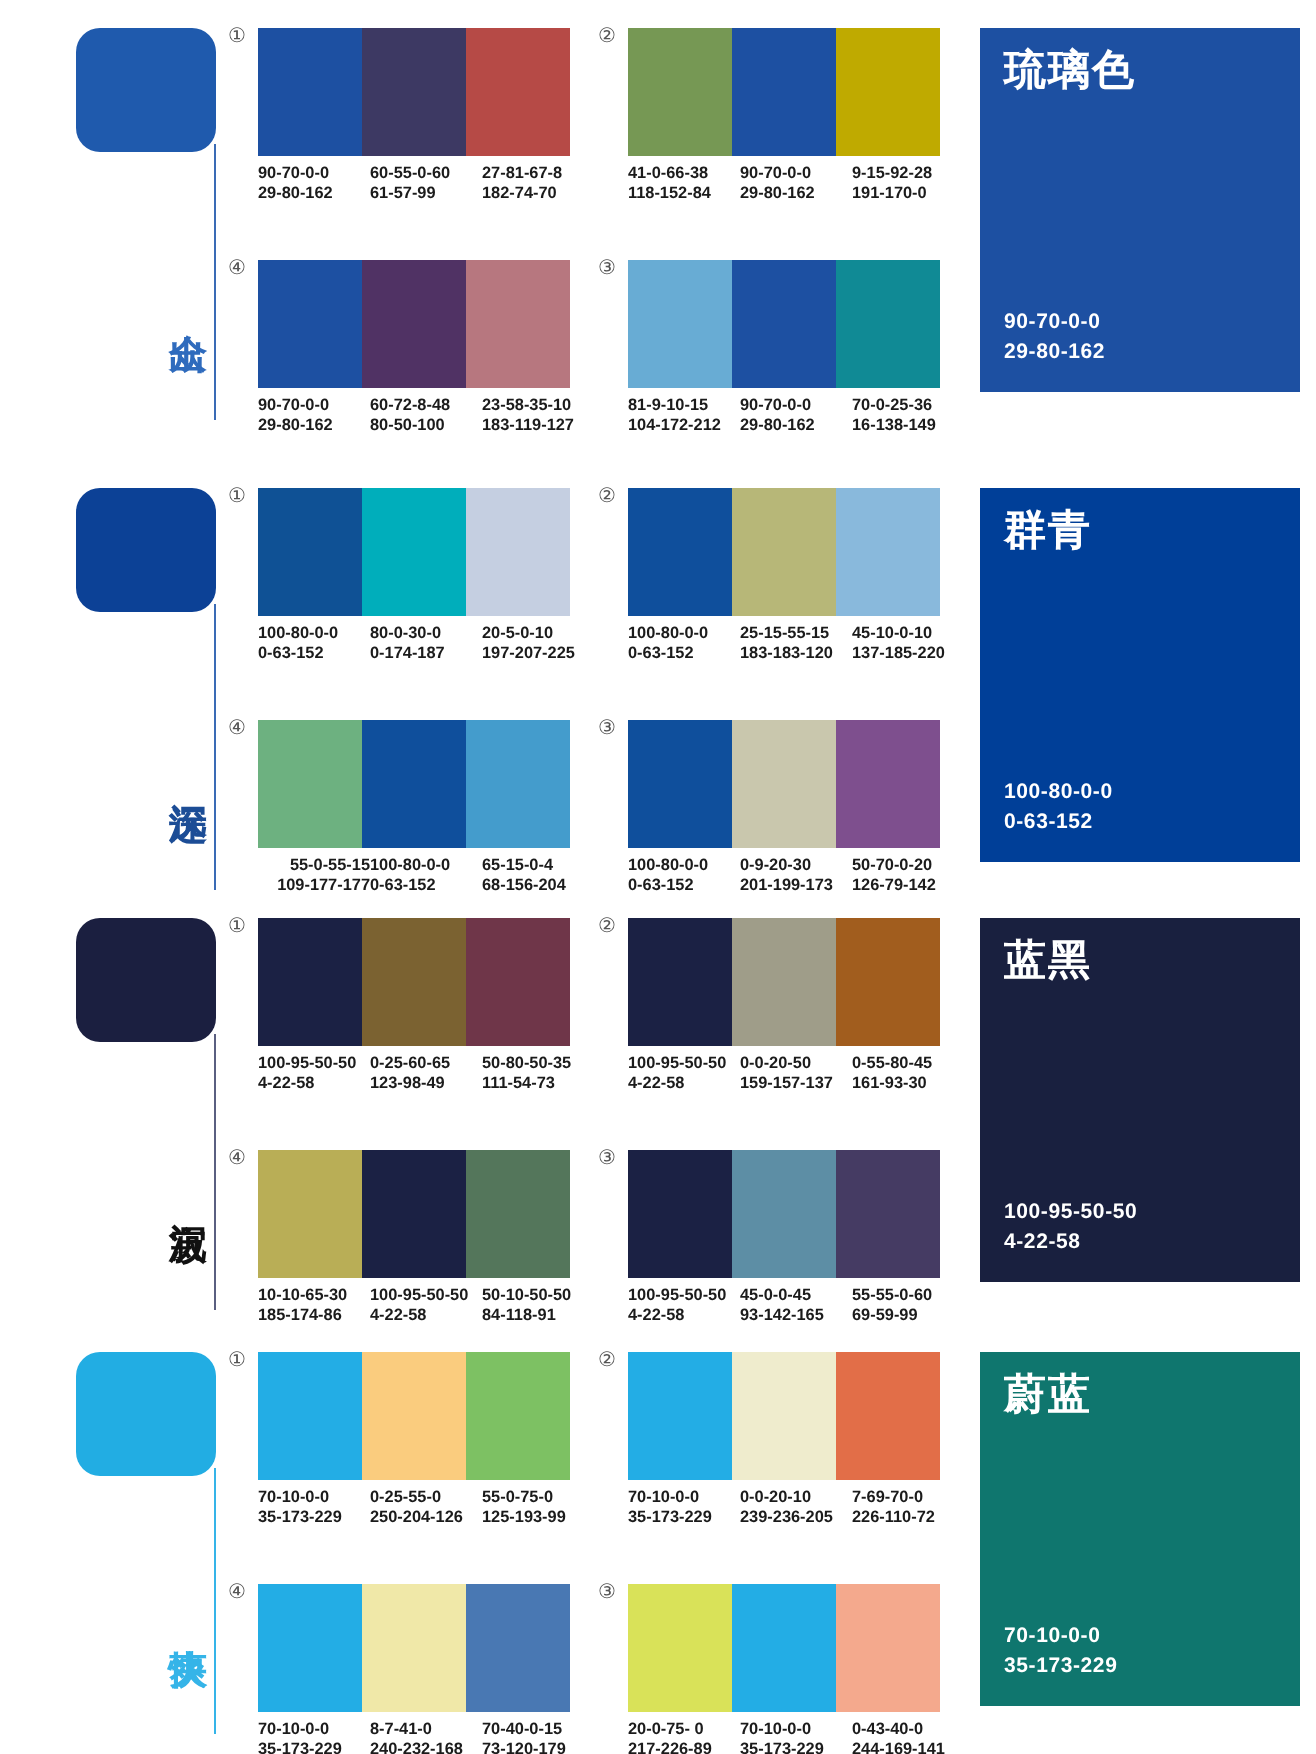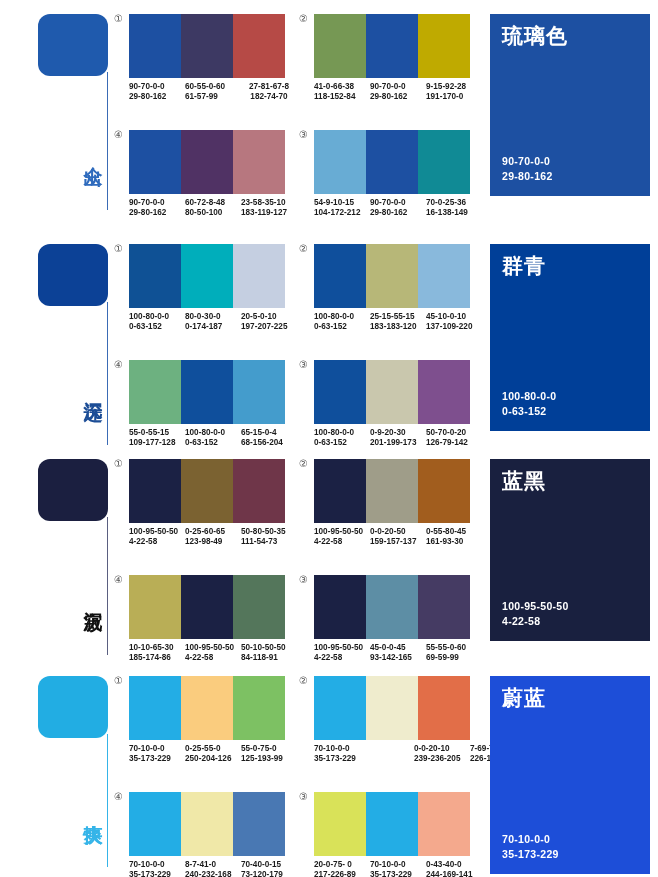--- a/index.html
+++ b/index.html
@@ -71,21 +71,21 @@
       <div class="group" style="left: 112px; top: 4px;">
         <div class="gnum">①</div>
         <div class="swatches">
           <div class="sw" style="width: 52px; background: rgb(29, 80, 162);"></div>
           <div class="sw" style="width: 52px; background: rgb(61, 57, 99);"></div>
           <div class="sw" style="width: 52px; background: rgb(182, 74, 70);"></div>
         </div>
         <div class="codes">
           <div class="code" style="width: 56px;"><span>90-70-0-0</span><span class="c2">29-80-162</span></div>
           <div class="code" style="width: 56px;"><span>60-55-0-60</span><span class="c2">61-57-99</span></div>
-          <div class="code" style="width: 56px; text-align: center;"><span>27-81-67-8</span><span class="c2">182-74-70</span></div>
+          <div class="code" style="width: 56px;"><span>27-81-67-8</span><span class="c2">182-74-70</span></div>
         </div>
       </div>
       <div class="group" style="left: 297px; top: 4px;">
         <div class="gnum">②</div>
         <div class="swatches">
           <div class="sw" style="width: 52px; background: rgb(118, 152, 84);"></div>
           <div class="sw" style="width: 52px; background: rgb(29, 80, 162);"></div>
           <div class="sw" style="width: 52px; background: rgb(191, 170, 0);"></div>
         </div>
         <div class="codes">
@@ -108,21 +108,21 @@
         </div>
       </div>
       <div class="group" style="left: 297px; top: 120px;">
         <div class="gnum">③</div>
         <div class="swatches">
           <div class="sw" style="width: 52px; background: rgb(104, 172, 212);"></div>
           <div class="sw" style="width: 52px; background: rgb(29, 80, 162);"></div>
           <div class="sw" style="width: 52px; background: rgb(16, 138, 149);"></div>
         </div>
         <div class="codes">
-          <div class="code" style="width: 56px;"><span>54-9-10-15</span><span class="c2">104-172-212</span></div>
+          <div class="code" style="width: 56px;"><span>81-9-10-15</span><span class="c2">104-172-212</span></div>
           <div class="code" style="width: 56px;"><span>90-70-0-0</span><span class="c2">29-80-162</span></div>
           <div class="code" style="width: 56px;"><span>70-0-25-36</span><span class="c2">16-138-149</span></div>
         </div>
       </div>
       <div class="hero" style="background: rgb(29, 80, 162); top: 4px; height: 182px;">
         <div class="hero-name">琉璃色</div>
         <div class="hero-codes">
           <span>90-70-0-0</span>
           <span>29-80-162</span>
         </div>
@@ -150,32 +150,32 @@
       <div class="group" style="left: 297px; top: 4px;">
         <div class="gnum">②</div>
         <div class="swatches">
           <div class="sw" style="width: 52px; background: rgb(15, 79, 156);"></div>
           <div class="sw" style="width: 52px; background: rgb(183, 183, 120);"></div>
           <div class="sw" style="width: 52px; background: rgb(137, 185, 220);"></div>
         </div>
         <div class="codes">
           <div class="code" style="width: 56px;"><span>100-80-0-0</span><span class="c2">0-63-152</span></div>
           <div class="code" style="width: 56px;"><span>25-15-55-15</span><span class="c2">183-183-120</span></div>
-          <div class="code" style="width: 56px;"><span>45-10-0-10</span><span class="c2">137-109-220</span></div>
+          <div class="code" style="width: 56px;"><span>45-10-0-10</span><span class="c2">137-185-220</span></div>
         </div>
       </div>
       <div class="group" style="left: 112px; top: 120px;">
         <div class="gnum">④</div>
         <div class="swatches">
           <div class="sw" style="width: 52px; background: rgb(109, 177, 128);"></div>
           <div class="sw" style="width: 52px; background: rgb(15, 79, 156);"></div>
           <div class="sw" style="width: 52px; background: rgb(68, 156, 204);"></div>
         </div>
         <div class="codes">
-          <div class="code" style="width: 56px;"><span>55-0-55-15</span><span class="c2">109-177-128</span></div>
+          <div class="code" style="width: 56px; text-align: right;"><span>55-0-55-15</span><span class="c2">109-177-177</span></div>
           <div class="code" style="width: 56px;"><span>100-80-0-0</span><span class="c2">0-63-152</span></div>
           <div class="code" style="width: 56px;"><span>65-15-0-4</span><span class="c2">68-156-204</span></div>
         </div>
       </div>
       <div class="group" style="left: 297px; top: 120px;">
         <div class="gnum">③</div>
         <div class="swatches">
           <div class="sw" style="width: 52px; background: rgb(15, 79, 156);"></div>
           <div class="sw" style="width: 52px; background: rgb(201, 199, 173);"></div>
           <div class="sw" style="width: 52px; background: rgb(126, 79, 142);"></div>
@@ -281,21 +281,21 @@
       </div>
       <div class="group" style="left: 297px; top: 4px;">
         <div class="gnum">②</div>
         <div class="swatches">
           <div class="sw" style="width: 52px; background: rgb(35, 173, 229);"></div>
           <div class="sw" style="width: 52px; background: rgb(239, 236, 205);"></div>
           <div class="sw" style="width: 52px; background: rgb(226, 110, 72);"></div>
         </div>
         <div class="codes">
           <div class="code" style="width: 56px;"><span>70-10-0-0</span><span class="c2">35-173-229</span></div>
-          <div class="code" style="width: 56px; margin-left: 44px;"><span>0-0-20-10</span><span class="c2">239-236-205</span></div>
+          <div class="code" style="width: 56px;"><span>0-0-20-10</span><span class="c2">239-236-205</span></div>
           <div class="code" style="width: 56px;"><span>7-69-70-0</span><span class="c2">226-110-72</span></div>
         </div>
       </div>
       <div class="group" style="left: 112px; top: 120px;">
         <div class="gnum">④</div>
         <div class="swatches">
           <div class="sw" style="width: 52px; background: rgb(35, 173, 229);"></div>
           <div class="sw" style="width: 52px; background: rgb(240, 232, 168);"></div>
           <div class="sw" style="width: 52px; background: rgb(73, 120, 179);"></div>
         </div>
@@ -311,21 +311,21 @@
           <div class="sw" style="width: 52px; background: rgb(217, 226, 89);"></div>
           <div class="sw" style="width: 52px; background: rgb(35, 173, 229);"></div>
           <div class="sw" style="width: 52px; background: rgb(244, 169, 141);"></div>
         </div>
         <div class="codes">
           <div class="code" style="width: 56px;"><span>20-0-75- 0</span><span class="c2">217-226-89</span></div>
           <div class="code" style="width: 56px;"><span>70-10-0-0</span><span class="c2">35-173-229</span></div>
           <div class="code" style="width: 56px;"><span>0-43-40-0</span><span class="c2">244-169-141</span></div>
         </div>
       </div>
-      <div class="hero" style="background: #1d4ed8; top: 4px; height: 198px;">
+      <div class="hero" style="background: #0f766e; top: 4px; height: 177px;">
         <div class="hero-name">蔚蓝</div>
         <div class="hero-codes">
           <span>70-10-0-0</span>
           <span>35-173-229</span>
         </div>
       </div>
     </div>
   </div>
 
 </body></html>

